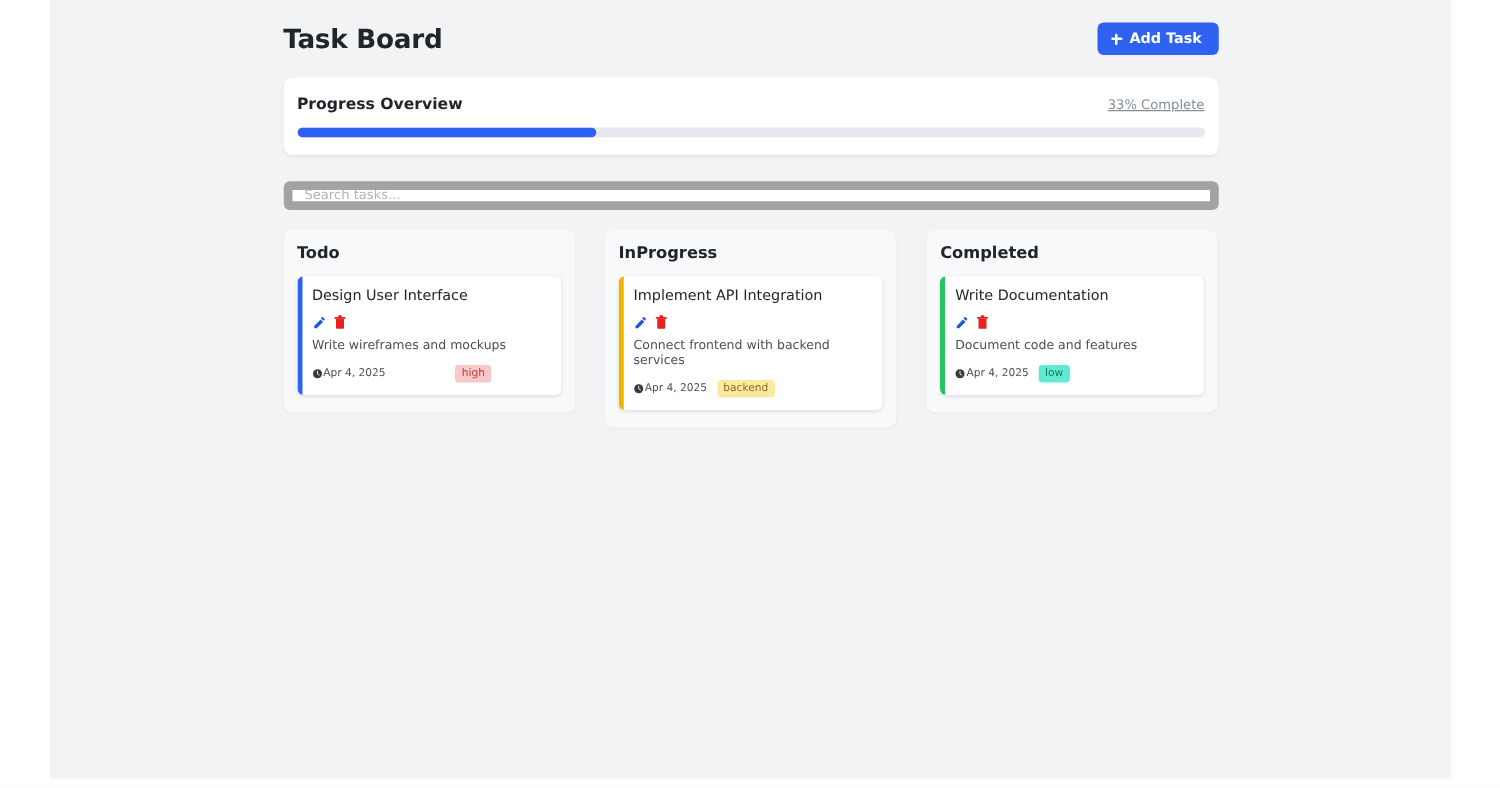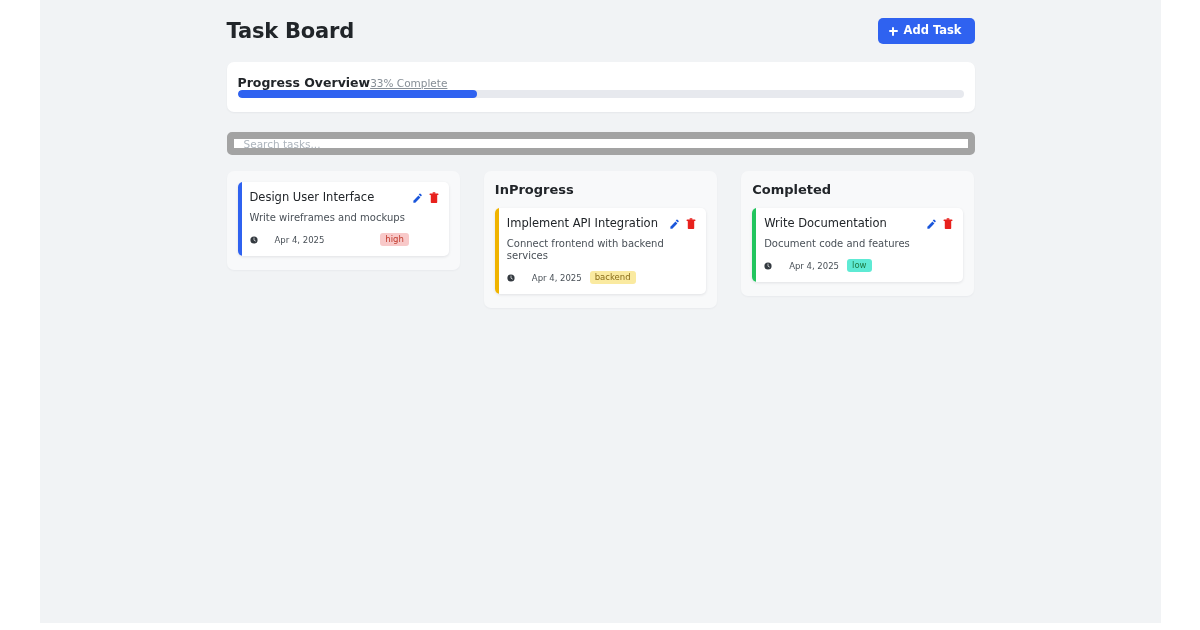--- a/index.html
+++ b/index.html
@@ -75,21 +75,22 @@
   .progress-card {
     background: #ffffff;
     border-radius: 7px;
     padding: 13px 11px 14px 11px;
     box-shadow: 0 1px 2px rgba(16,24,40,0.05);
     margin-bottom: 20px;
   }
   .progress-head {
     display: flex;
     align-items: baseline;
-    justify-content: flex-start;
+    justify-content: space-between;
+    margin-bottom: 12px;
   }
   .progress-title {
     font-size: 12.5px;
     font-weight: 700;
     color: #212529;
   }
   .progress-pct {
     font-size: 10.5px;
     color: #868e96;
     text-decoration: underline;
@@ -152,20 +153,21 @@
   .task-accent {
     position: absolute;
     left: 0; top: 0; bottom: 0;
     width: 4px;
   }
   .task-top {
     display: flex;
     align-items: flex-start;
     justify-content: space-between;
     gap: 8px;
+    flex-direction: column;
   }
   .task-title {
     font-size: 11.5px;
     font-weight: 400;
     color: #212529;
     line-height: 1.2;
   }
   .task-actions {
     display: flex;
     align-items: center;
@@ -188,21 +190,21 @@
   }
   .task-meta {
     display: flex;
     align-items: center;
     gap: 8px;
     margin-top: 9px;
   }
   .task-date {
     display: inline-flex;
     align-items: center;
-    gap: 17px;
+    gap: 1px;
     font-size: 8.5px;
     color: #495057;
   }
   .clock-icon { display: inline-block; line-height: 0; }
   .badge {
     display: inline-block;
     font-size: 8.5px;
     font-weight: 500;
     border-radius: 3px;
     padding: 2.5px 5px;
@@ -235,20 +237,21 @@
         <div class="progress-fill" style="width: 33%; background: rgb(47, 98, 240);"></div>
       </div>
     </div>
 
     <div class="search-wrap">
       <input class="search-input" type="text" placeholder="Search tasks..." style="">
     </div>
 
     <div class="board">
         <div class="column">
+          <div class="column-title">Todo</div>
           <div class="task-card">
             <div class="task-accent" style="background:#2f62f0"></div>
             <div class="task-top">
               <div class="task-title">Design User Interface</div>
               <div class="task-actions">
                 <button class="icon-btn"><svg width="11" height="11" viewBox="0 0 16 16" fill="none">
                     <path d="M2 11.2V14h2.8l7.4-7.4-2.8-2.8L2 11.2z" fill="#1a56db"></path>
                     <path d="M13.9 4.1a1 1 0 000-1.4l-1.6-1.6a1 1 0 00-1.4 0l-1.1 1.1 3 3 1.1-1.1z" fill="#1a56db"></path>
                   </svg></button>
                 <button class="icon-btn"><svg width="10" height="12" viewBox="0 0 14 16" fill="none">

